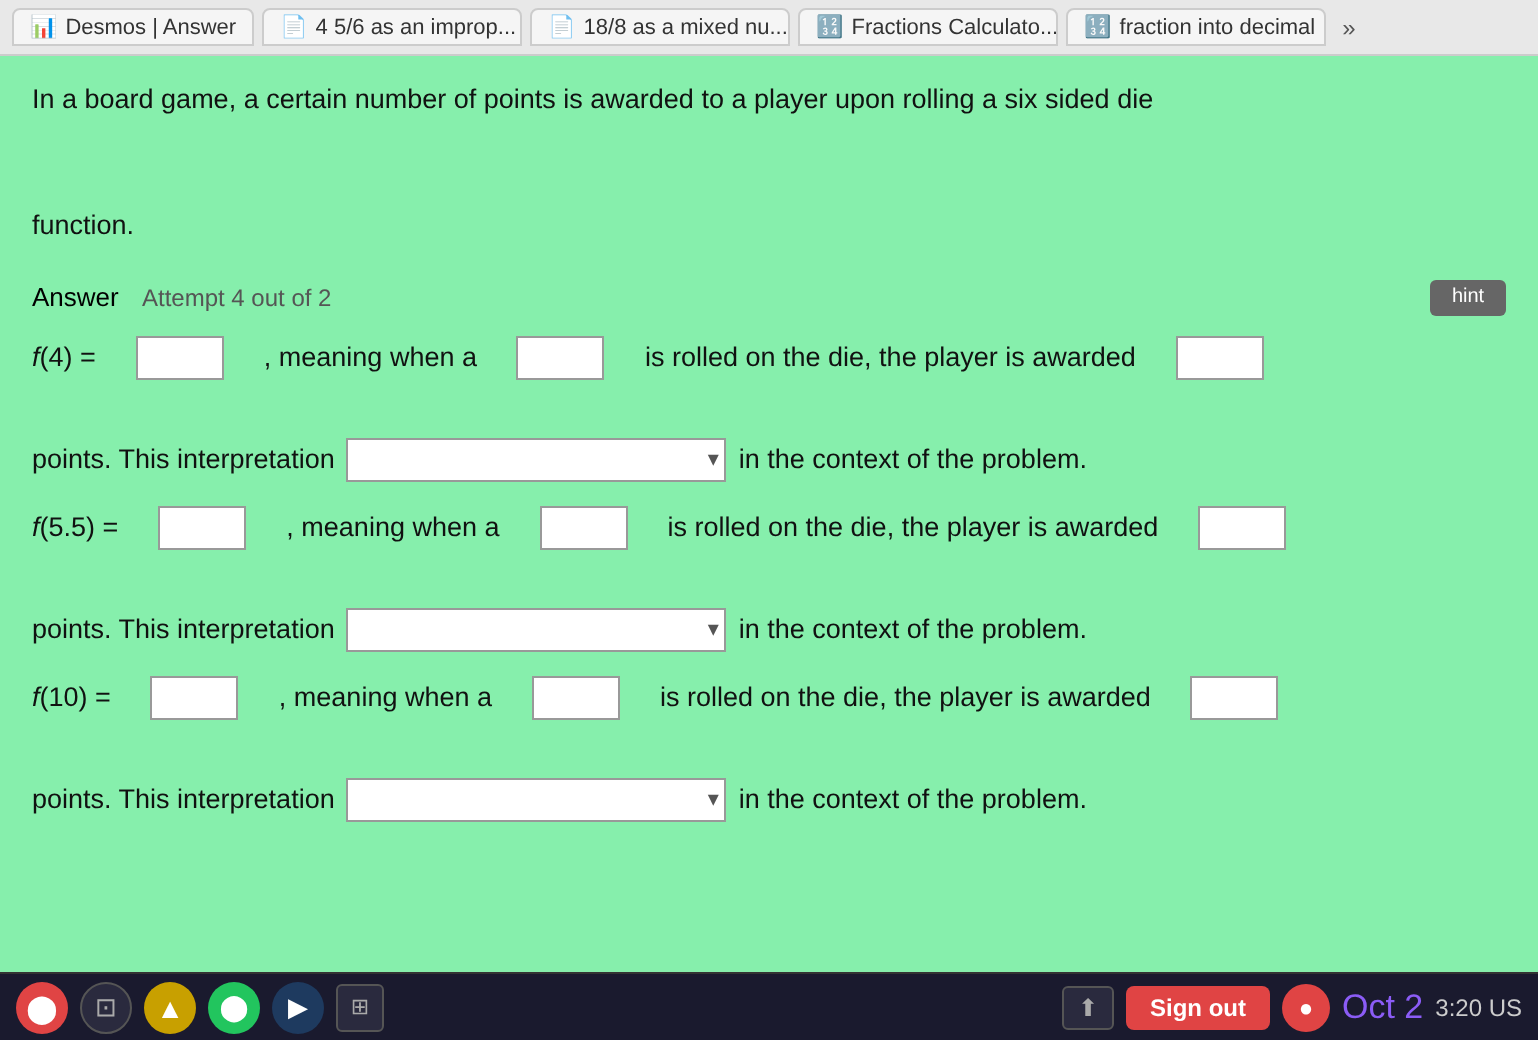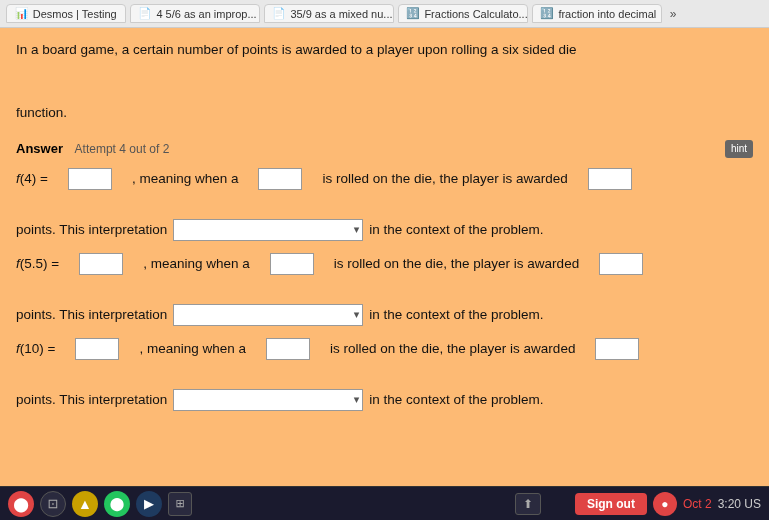--- a/index.html
+++ b/index.html
@@ -52,47 +52,47 @@
       font-size: 11px;
       color: #333;
       cursor: pointer;
     }
 
     
     .content {
       flex: 1;
       padding: 12px 16px 8px 16px;
       overflow-y: auto;
-      background: #fdba74;
+      background: #86efac;
     }
 
     .problem-text {
       font-size: 13.5px;
       line-height: 1.55;
       color: #111;
       margin-bottom: 16px;
     }
 
     .answer-header {
       display: flex;
       align-items: center;
       justify-content: space-between;
       margin-bottom: 10px;
     }
     .answer-label {
-      font-weight: bold;
+      font-weight: normal;
       font-size: 13px;
     }
     .attempt-text {
       font-size: 12px;
       color: #555;
       margin-left: 8px;
     }
     .hint-btn {
-      width: 28px;
+      width: 38px;
       height: 18px;
       background: #666;
       color: #fff;
       font-size: 10px;
       border-radius: 3px;
       display: flex;
       align-items: center;
       justify-content: center;
       cursor: pointer;
     }
@@ -183,37 +183,36 @@
 
     .sign-out-btn {
       background: #e04444;
       color: #fff;
       font-size: 12px;
       font-weight: bold;
       padding: 4px 12px;
       border-radius: 4px;
       cursor: pointer;
       border: none;
-      margin-left: 28px;
     }
     .taskbar-avatar {
       width: 24px;
       height: 24px;
       border-radius: 50%;
       background: #e04444;
       display: flex;
       align-items: center;
       justify-content: center;
       color: #fff;
       font-size: 12px;
       font-weight: bold;
     }
     .taskbar-date {
-      color: #ef4444;
-      font-size: 12px;
+      color: #8b5cf6;
+      font-size: 17px;
     }
     .taskbar-time {
       color: #ccc;
       font-size: 12px;
     }
     .taskbar-upload {
       width: 24px;
       height: 24px;
       background: #2a2a3e;
       border: 1px solid #555;
@@ -227,29 +226,29 @@
     }
 
     .italic { font-style: italic; }
   </style>
 </head>
 <body>
 
 <div class="tab-bar">
   <div class="tab-item">
     <span>📊</span>
-    <span>Desmos | Testing</span>
+    <span>Desmos | Answer</span>
   </div>
   <div class="tab-item">
     <span>📄</span>
     <span>4 5/6 as an improp...</span>
   </div>
   <div class="tab-item">
     <span>📄</span>
-    <span>35/9 as a mixed nu...</span>
+    <span>18/8 as a mixed nu...</span>
   </div>
   <div class="tab-item">
     <span>🔢</span>
     <span>Fractions Calculato...</span>
   </div>
   <div class="tab-item">
     <span>🔢</span>
     <span>fraction into decimal</span>
   </div>
   <span class="tab-more">»</span>

